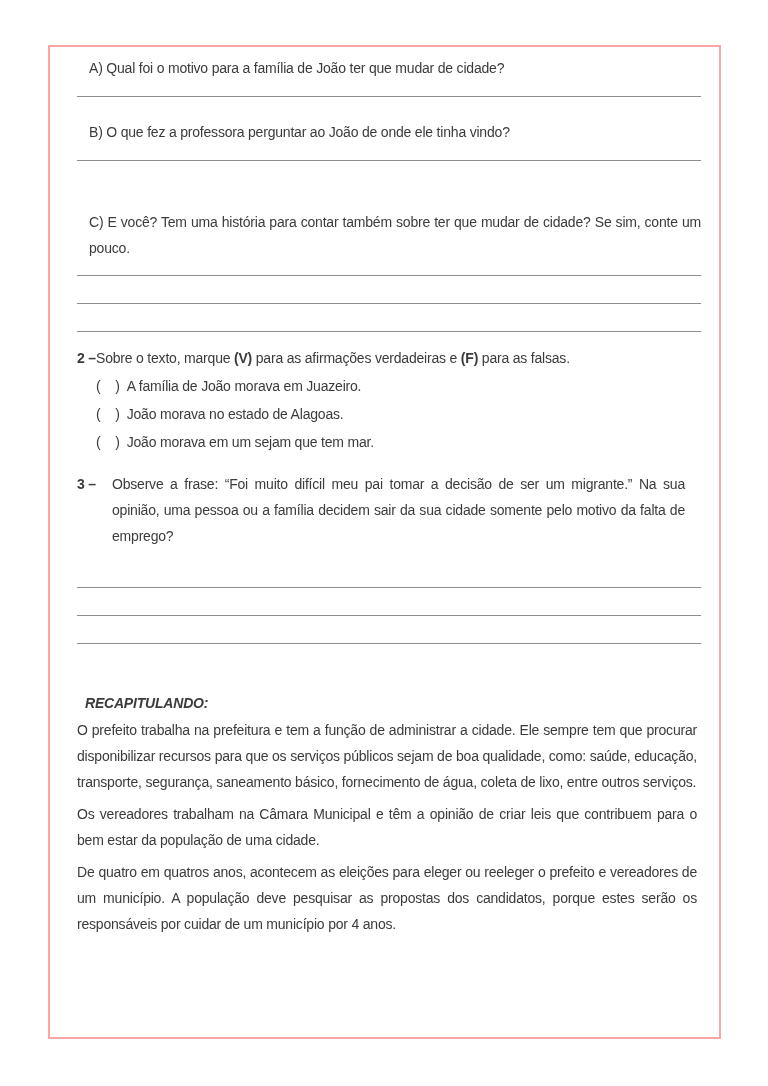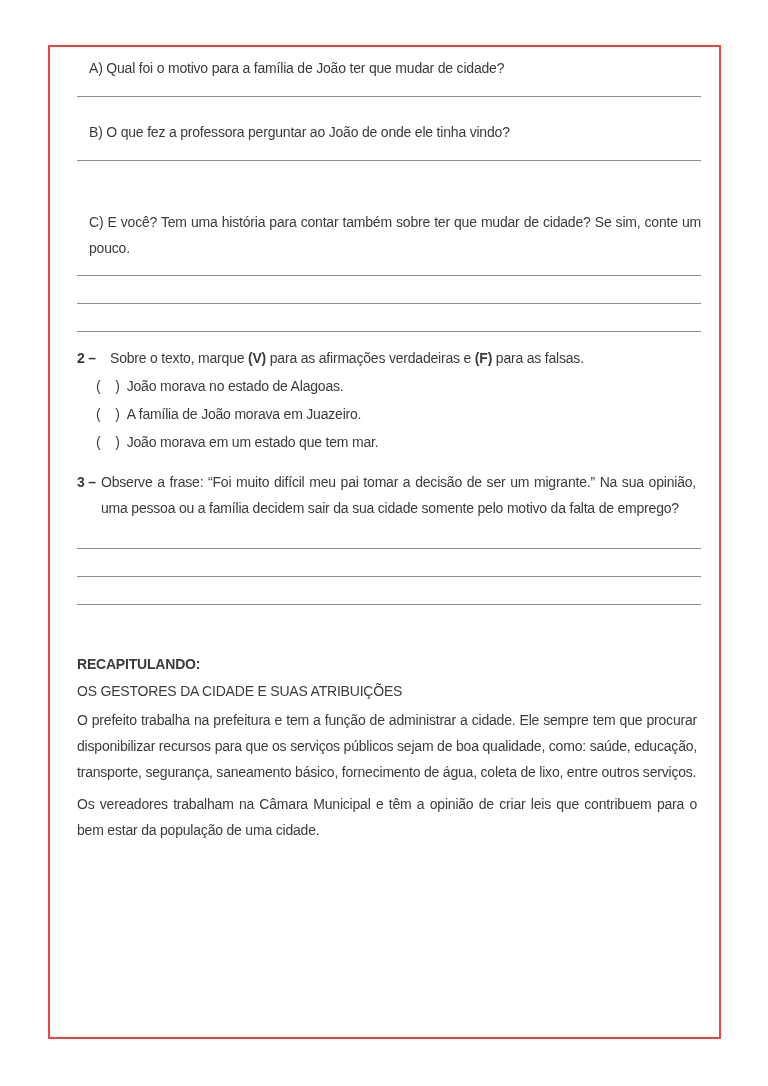--- a/index.html
+++ b/index.html
@@ -20,21 +20,21 @@
     background: #ffffff;
     overflow: hidden;
   }
   .sheet {
     position: absolute;
     left: 48px;
     top: 45px;
     width: 673px;
     height: 994px;
     box-sizing: border-box;
-    border: 2px solid #ef4444;
+    border: 2px solid #fca5a5;
     padding: 8px 18px 0 27px;
     background: #ffffff;
   }
   .txt {
     font-size: 14px;
     line-height: 26px;
     letter-spacing: -0.2px;
     color: #3b3b3b;
   }
   .bold { font-weight: bold; }
@@ -63,36 +63,37 @@
   .numbered {
     position: relative;
     padding-left: 19px;
   }
   .q-number {
     position: absolute;
     left: 0;
     top: 0;
     font-weight: bold;
   }
-  .q2-intro { margin: 0 0 2px 14px; }
+  .q2-intro { margin: 0 0 2px 0; }
   .vf-item {
     margin: 0 0 2px 0;
     text-align: justify;
   }
   .vf-paren { margin-right: 7px; }
   .q3-block { margin-top: 14px; }
   .q3-text {
-    margin: 5px;
+    margin: 16px;
     text-align: justify;
   }
 
   
   .recap-heading {
-    margin: 46px 0 1px 0;
+    margin: 46px 0 1px 8px;
     font-weight: bold;
+    font-style: italic;
   }
   .recap-subheading { margin: 0 0 3px 0; }
   .recap-paragraph {
     margin: 0 4px 6px 0;
     text-align: justify;
   }
 </style>
 </head>
 <body>
 
@@ -114,41 +115,41 @@
       <div class="answer-line first"></div>
       <div class="answer-line"></div>
       <div class="answer-line"></div>
     </div>
 
     <div class="numbered">
       <span class="q-number txt">2 –</span>
       <p class="q2-intro txt"><span>Sobre o texto, marque </span><span class="bold">(V)</span><span> para as afirmações verdadeiras e </span><span class="bold">(F)</span><span> para as falsas.</span></p>
 
       <div class="vf-item txt">
+        <span class="vf-paren">(&nbsp;&nbsp;&nbsp;&nbsp;)</span><span>A família de João morava em Juazeiro.</span>
+      </div>
+      <div class="vf-item txt">
         <span class="vf-paren">(&nbsp;&nbsp;&nbsp;&nbsp;)</span><span>João morava no estado de Alagoas.</span>
       </div>
       <div class="vf-item txt">
-        <span class="vf-paren">(&nbsp;&nbsp;&nbsp;&nbsp;)</span><span>A família de João morava em Juazeiro.</span>
-      </div>
-      <div class="vf-item txt">
-        <span class="vf-paren">(&nbsp;&nbsp;&nbsp;&nbsp;)</span><span>João morava em um estado que tem mar.</span>
+        <span class="vf-paren">(&nbsp;&nbsp;&nbsp;&nbsp;)</span><span>João morava em um sejam que tem mar.</span>
       </div>
     </div>
 
     <div class="numbered q3-block">
       <span class="q-number txt">3 –</span>
       <p class="q3-text txt">Observe a frase: “Foi muito difícil meu pai tomar a decisão de ser um migrante.” Na sua opinião, uma pessoa ou a família decidem sair da sua cidade somente pelo motivo da falta de emprego?</p>
     </div>
     <div class="q3-lines">
       <div class="answer-line first"></div>
       <div class="answer-line"></div>
       <div class="answer-line"></div>
     </div>
 
     <div class="recap">
       <p class="recap-heading txt">RECAPITULANDO:</p>
-      <p class="recap-subheading txt">OS GESTORES DA CIDADE E SUAS ATRIBUIÇÕES</p>
       <p class="recap-paragraph txt">O prefeito trabalha na prefeitura e tem a função de administrar a cidade. Ele sempre tem que procurar disponibilizar recursos para que os serviços públicos sejam de boa qualidade, como: saúde, educação, transporte, segurança, saneamento básico, fornecimento de água, coleta de lixo, entre outros serviços.</p>
       <p class="recap-paragraph txt">Os vereadores trabalham na Câmara Municipal e têm a opinião de criar leis que contribuem para o bem estar da população de uma cidade.</p>
+      <p class="recap-paragraph txt">De quatro em quatros anos, acontecem as eleições para eleger ou reeleger o prefeito e vereadores de um município. A população deve pesquisar as propostas dos candidatos, porque estes serão os responsáveis por cuidar de um município por 4 anos.</p>
     </div>
 
   </div>
 </div>
 
 </body></html>

